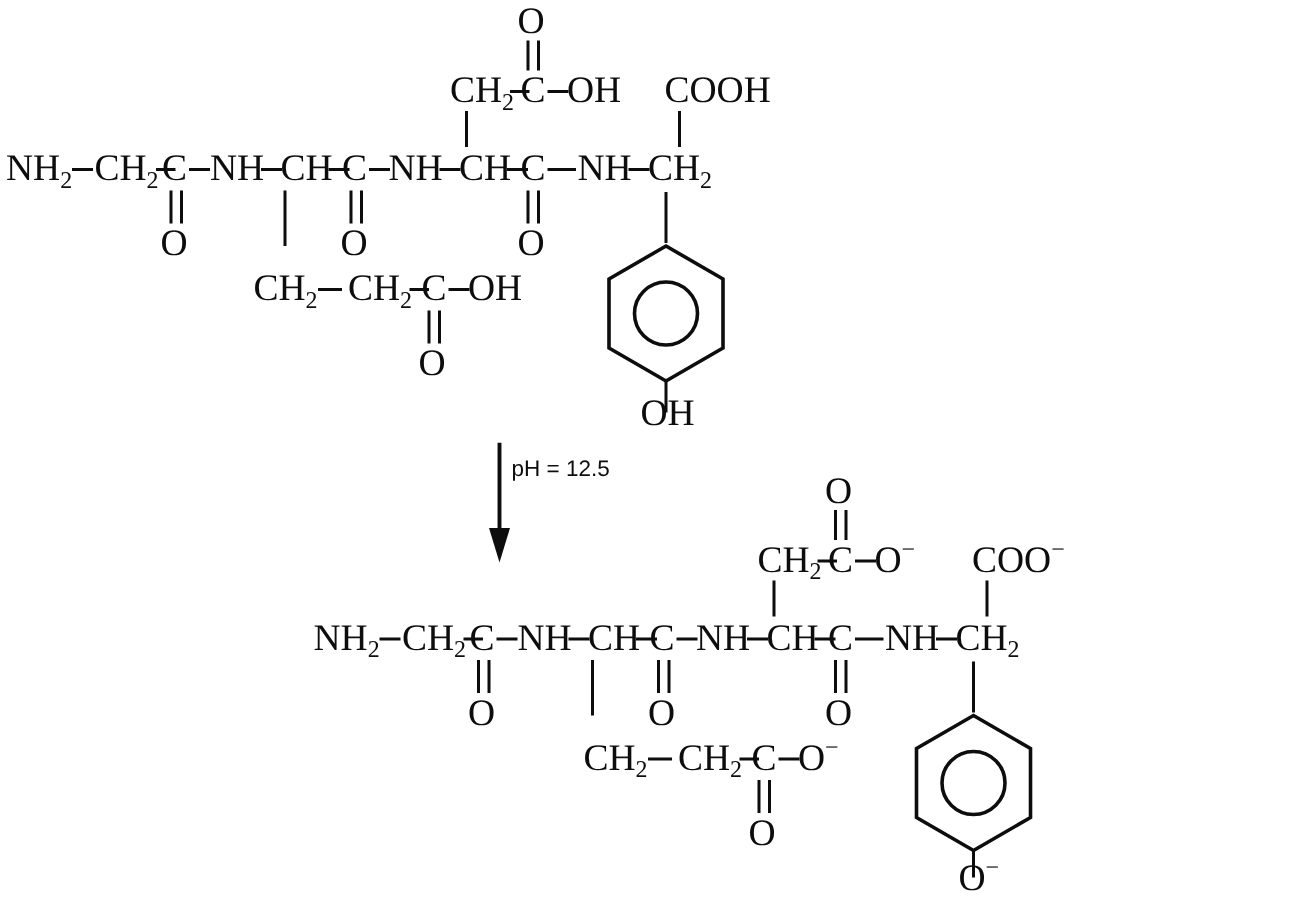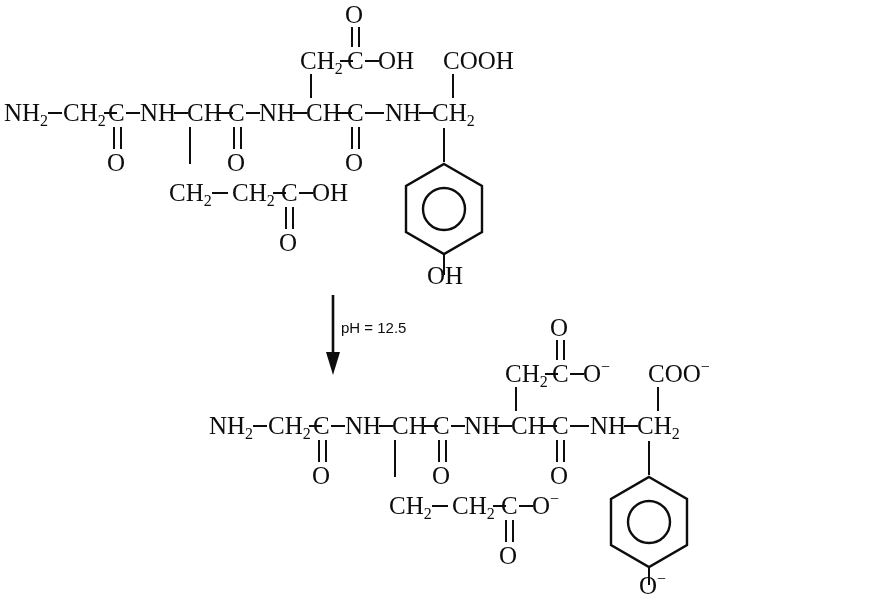--- a/index.html
+++ b/index.html
@@ -202,21 +202,21 @@
   <div class="atom" style="left:279px; top:230px;">
     <span>O</span>
   </div>
 
   <div class="arrow" style="left:325px; top:295px;">
     <svg width="22" height="82" viewBox="0 0 22 82">
       <line x1="8" y1="0" x2="8" y2="62" stroke="#0d0d0d" stroke-width="2.6"></line>
       <polygon points="8,80 1,57 15,57" fill="#0d0d0d"></polygon>
     </svg>
   </div>
-  <div class="ph-label" style="left:341px; top:320px;text-align:right;">pH = 12.5</div>
+  <div class="ph-label" style="left:341px; top:305px;text-align:right;">pH = 12.5</div>
 
   <div class="atom" style="left:209px; top:413px;">
     <span>NH</span><sub>2</sub>
   </div>
   <div class="bond-h" style="left:253px; top:425px; width:14px;"></div>
 
   <div class="atom" style="left:268px; top:413px;">
     <span>CH</span><sub>2</sub>
   </div>
   <div class="bond-h" style="left:309px; top:425px; width:13px;"></div>

